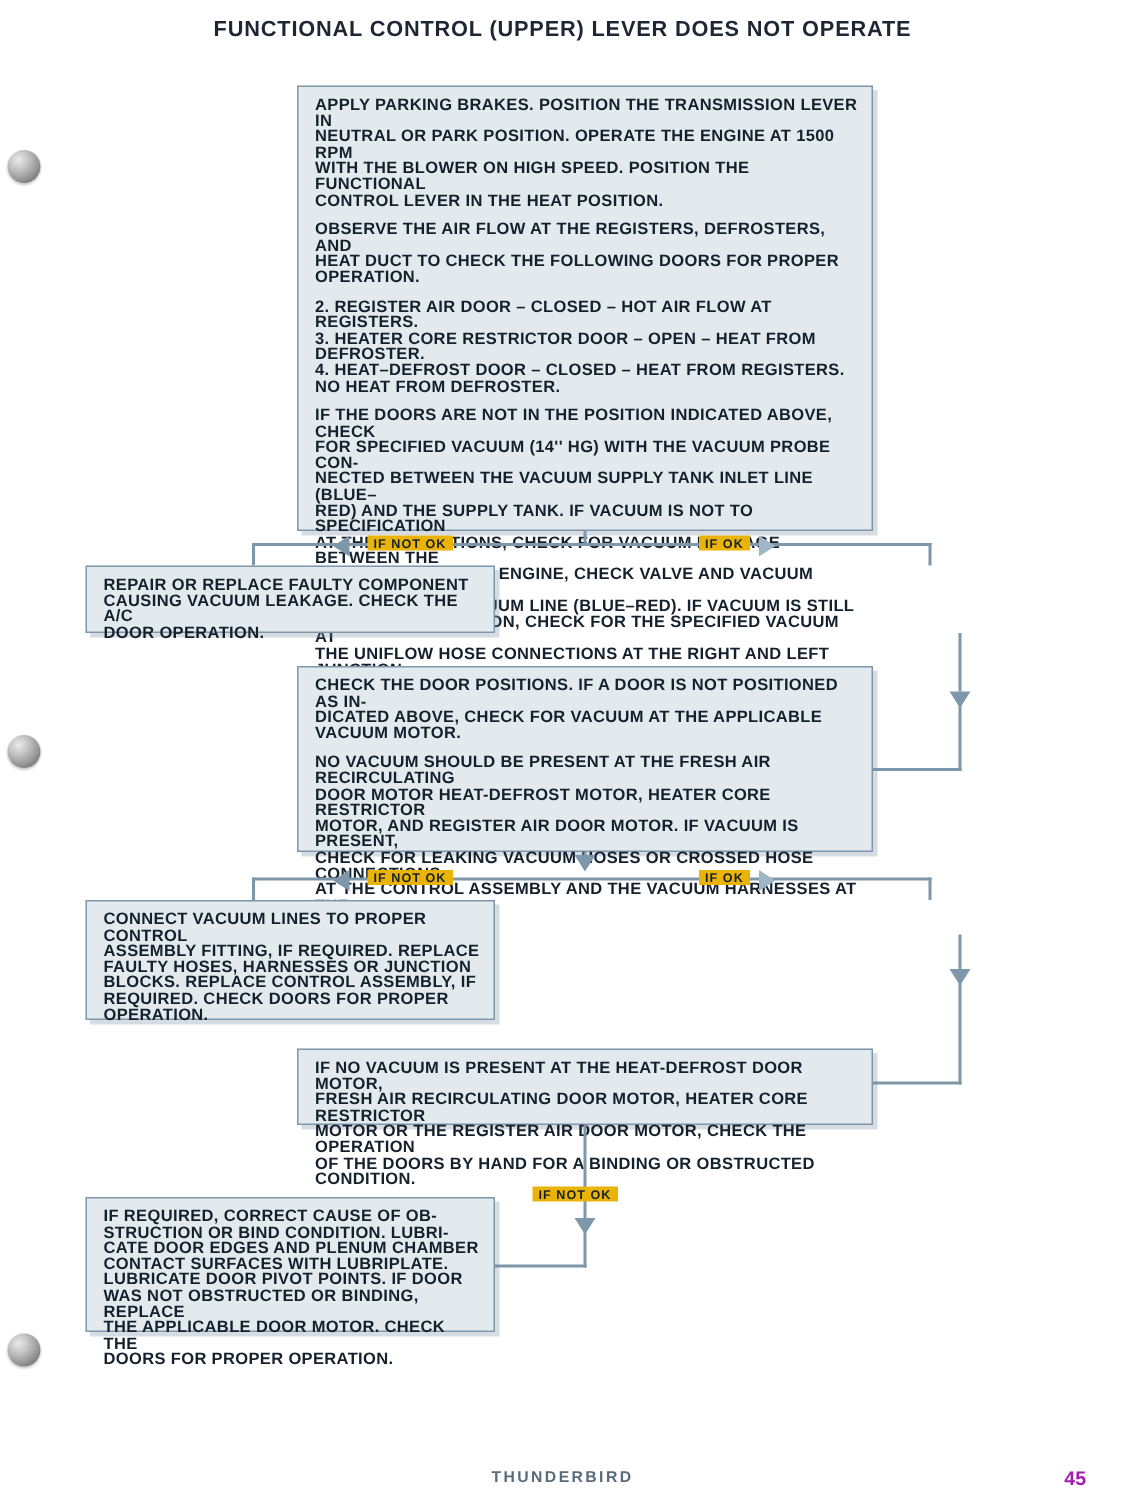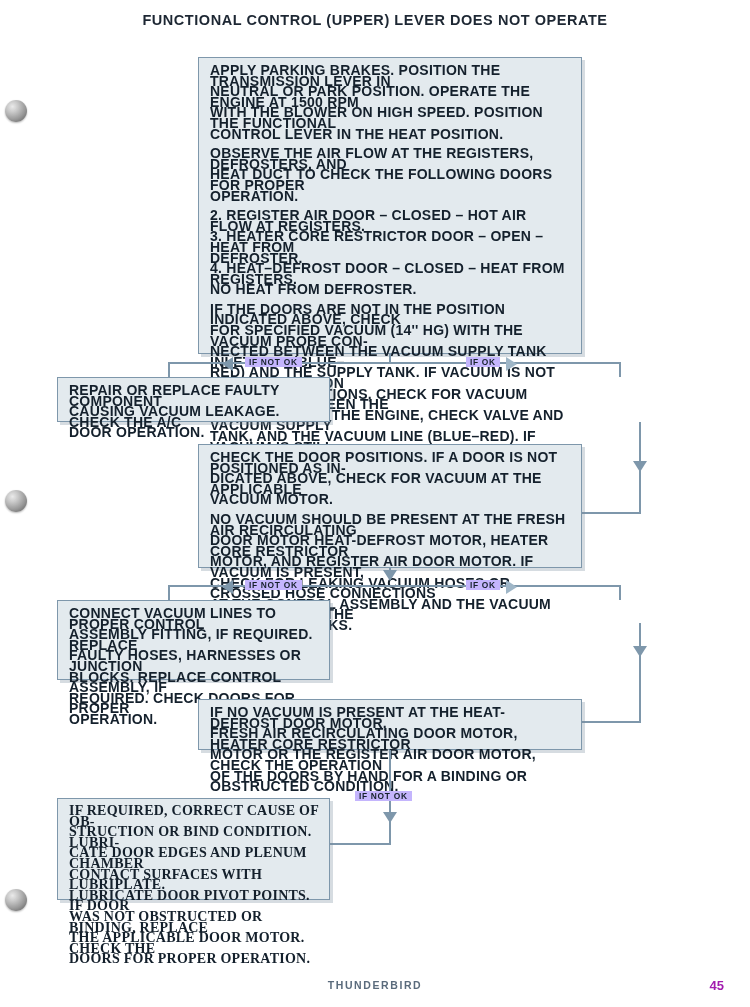--- a/index.html
+++ b/index.html
@@ -30,39 +30,39 @@
 
   
   .box{
     position:absolute;box-sizing:border-box;
     background:#e3eaee;
     border:1.6px solid #7e97ab;
     box-shadow:3px 3px 0 rgba(120,140,155,.30);
     padding:7px 9px 8px 11px;
   }
   .box p{
-    margin:0;font-size:14px;line-height:10.6px;letter-spacing:.24px;
+    margin:0;font-size:11px;line-height:10.6px;letter-spacing:.24px;
     color:#14202c;white-space:pre-line;font-weight:600;
   }
   .box p + p{margin-top:9px;}
   .box p.tight + p.tight{margin-top:0;}
   .box.center p{text-align:center;}
 
   
   .ln{position:absolute;background:#7e97ab;}
   .ln.v{width:2.4px;}
   .ln.h{height:2.4px;}
   .arw{position:absolute;width:0;height:0;}
   .arw.down{border-left:7px solid transparent;border-right:7px solid transparent;border-top:11px solid #7e97ab;}
   .arw.left{border-top:7px solid transparent;border-bottom:7px solid transparent;border-right:11px solid #7e97ab;}
   .arw.right{border-top:7px solid transparent;border-bottom:7px solid transparent;border-left:11px solid #9fb6c7;}
 
   .lbl{
     position:absolute;font-size:8.4px;font-weight:700;letter-spacing:.7px;
-    color:#16212c;background:#c4b5fd;padding:0 4px;white-space:nowrap;
+    color:#16212c;background:#eab308;padding:0 4px;white-space:nowrap;
   }
 
   
   .footer-name{
     position:absolute;left:0;right:0;bottom:16px;text-align:center;
     font-size:10.5px;font-weight:700;letter-spacing:1.6px;color:#5a6b7c;
   }
   .footer-page{
     position:absolute;right:26px;bottom:14px;
     font-size:13px;font-weight:600;color:#a21caf;
@@ -174,21 +174,21 @@
 MOTOR  OR  THE REGISTER AIR DOOR MOTOR,  CHECK THE OPERATION
 OF THE DOORS BY HAND FOR  A BINDING OR OBSTRUCTED CONDITION.</p>
   </div>
 
   <div class="ln v" style="left:388.8px;top:750px;height:63px;"></div>
   <div class="lbl" style="left:355px;top:791px;">IF NOT OK</div>
   <div class="arw down" style="left:383px;top:812px;"></div>
   <div class="ln v" style="left:388.8px;top:821px;height:24px;"></div>
   <div class="ln h" style="left:330px;top:843px;width:61px;"></div>
 
-  <div class="box" style="left:57px;top:798px;width:273px;height:102px;font-family:Liberation Serif, serif;">
+  <div class="box" style="left:57px;top:798px;width:273px;height:90px;">
     <p>IF REQUIRED,  CORRECT CAUSE  OF OB-
 STRUCTION OR BIND CONDITION.  LUBRI-
 CATE DOOR EDGES AND PLENUM CHAMBER
 CONTACT  SURFACES WITH LUBRIPLATE.
 LUBRICATE DOOR PIVOT POINTS.  IF DOOR
 WAS NOT OBSTRUCTED OR BINDING, REPLACE
 THE APPLICABLE DOOR MOTOR.  CHECK THE
 DOORS FOR PROPER OPERATION.</p>
   </div>
 

